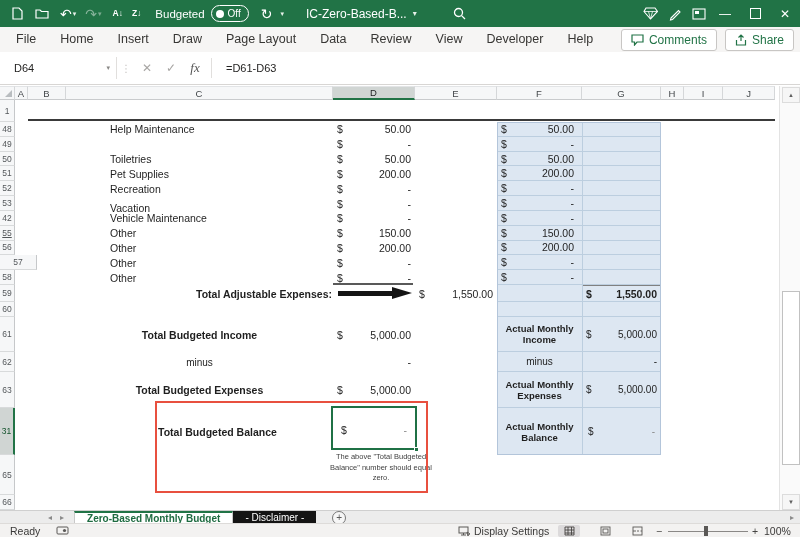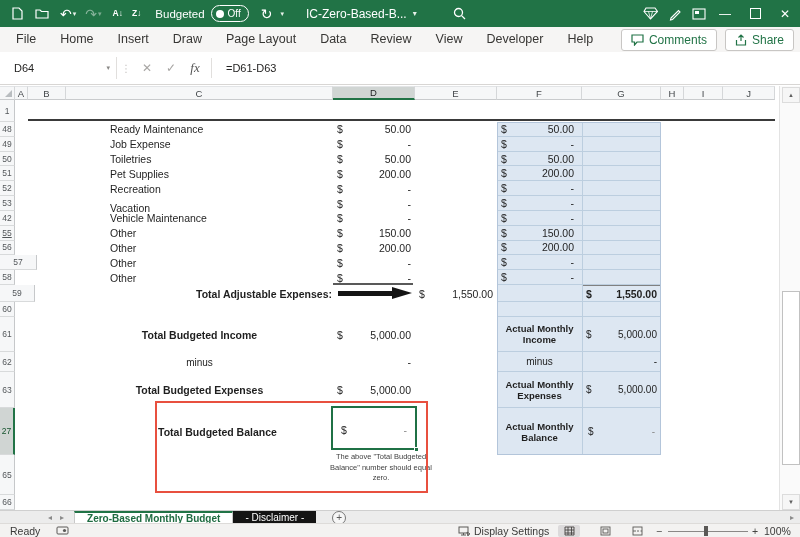--- a/index.html
+++ b/index.html
@@ -266,39 +266,38 @@
       <div class="abs rh" style="left: 0px; top: 36.82px; width: 15px; height: 14.82px; z-index: 7;">49</div>
       <div class="abs rh" style="left: 0px; top: 51.64px; width: 15px; height: 14.82px; z-index: 7;">50</div>
       <div class="abs rh" style="left: 0px; top: 66.46px; width: 15px; height: 14.82px; z-index: 7;">51</div>
       <div class="abs rh" style="left: 0px; top: 81.28px; width: 15px; height: 14.82px; z-index: 7;">52</div>
       <div class="abs rh" style="left: 0px; top: 96.1px; width: 15px; height: 14.82px; z-index: 7;">53</div>
       <div class="abs rh" style="left: 0px; top: 110.92px; width: 15px; height: 14.82px; z-index: 7;">42</div>
       <div class="abs rh" style="left: 0px; top: 125.74px; width: 15px; height: 14.82px; z-index: 7; text-decoration: underline;">55</div>
       <div class="abs rh" style="left: 0px; top: 140.56px; width: 15px; height: 14.82px; z-index: 7;">56</div>
       <div class="abs rh" style="left: 0px; top: 155.38px; width: 37px; height: 14.82px; z-index: 7;">57</div>
       <div class="abs rh" style="left: 0px; top: 170.2px; width: 15px; height: 14.82px; z-index: 7;">58</div>
-      <div class="abs rh" style="left: 0px; top: 185px; width: 35px; height: 17px; z-index: 7;">59</div>
+      <div class="abs rh" style="left: 0px; top: 185px; width: 15px; height: 17px; z-index: 7;">59</div>
       <div class="abs rh" style="left: 0px; top: 202px; width: 15px; height: 15px; z-index: 7;">60</div>
       <div class="abs rh" style="left: 0px; top: 217px; width: 15px; height: 35px; z-index: 7;">61</div>
       <div class="abs rh" style="left: 0px; top: 252px; width: 15px; height: 20px; z-index: 7;">62</div>
       <div class="abs rh" style="left: 0px; top: 272px; width: 15px; height: 36px; z-index: 7;">63</div>
-      <div class="abs rh sel" style="left: 0px; top: 308px; width: 15px; height: 47px; z-index: 7;">27</div>
+      <div class="abs rh sel" style="left: 0px; top: 308px; width: 15px; height: 47px; z-index: 7;">31</div>
       <div class="abs rh" style="left: 0px; top: 355px; width: 15px; height: 40px; z-index: 7;">65</div>
       <div class="abs rh" style="left: 0px; top: 395px; width: 15px; height: 15px; z-index: 7;">66</div>
-      <div class="abs clabel" style="left: 66px; top: 22px; width: 267px; height: 14.82px; padding-left: 44px;">Ready Maintenance</div>
+      <div class="abs clabel" style="left: 66px; top: 22px; width: 267px; height: 14.82px; padding-left: 44px;">Help Maintenance</div>
       <div class="abs money" style="left: 333px; top: 22px; width: 82px; height: 14.82px;">
         <span>$</span>
         <span>50.00</span>
       </div>
       <div class="abs bluecell money" style="left: 497px; top: 22px; width: 85px; height: 14.82px; padding-right: 8px;">
         <span>$</span>
         <span>50.00</span>
       </div>
       <div class="abs bluecell" style="left: 582px; top: 22px; width: 79px; height: 14.82px;"></div>
-      <div class="abs clabel" style="left: 66px; top: 36.82px; width: 267px; height: 14.82px; padding-left: 44px;">Job Expense</div>
       <div class="abs money" style="left: 333px; top: 36.82px; width: 82px; height: 14.82px;">
         <span>$</span>
         <span>-</span>
       </div>
       <div class="abs bluecell money" style="left: 497px; top: 36.82px; width: 85px; height: 14.82px; padding-right: 8px;">
         <span>$</span>
         <span>-</span>
       </div>
       <div class="abs bluecell" style="left: 582px; top: 36.82px; width: 79px; height: 14.82px;"></div>
       <div class="abs clabel" style="left: 66px; top: 51.64px; width: 267px; height: 14.82px; padding-left: 44px;">Toiletries</div>

